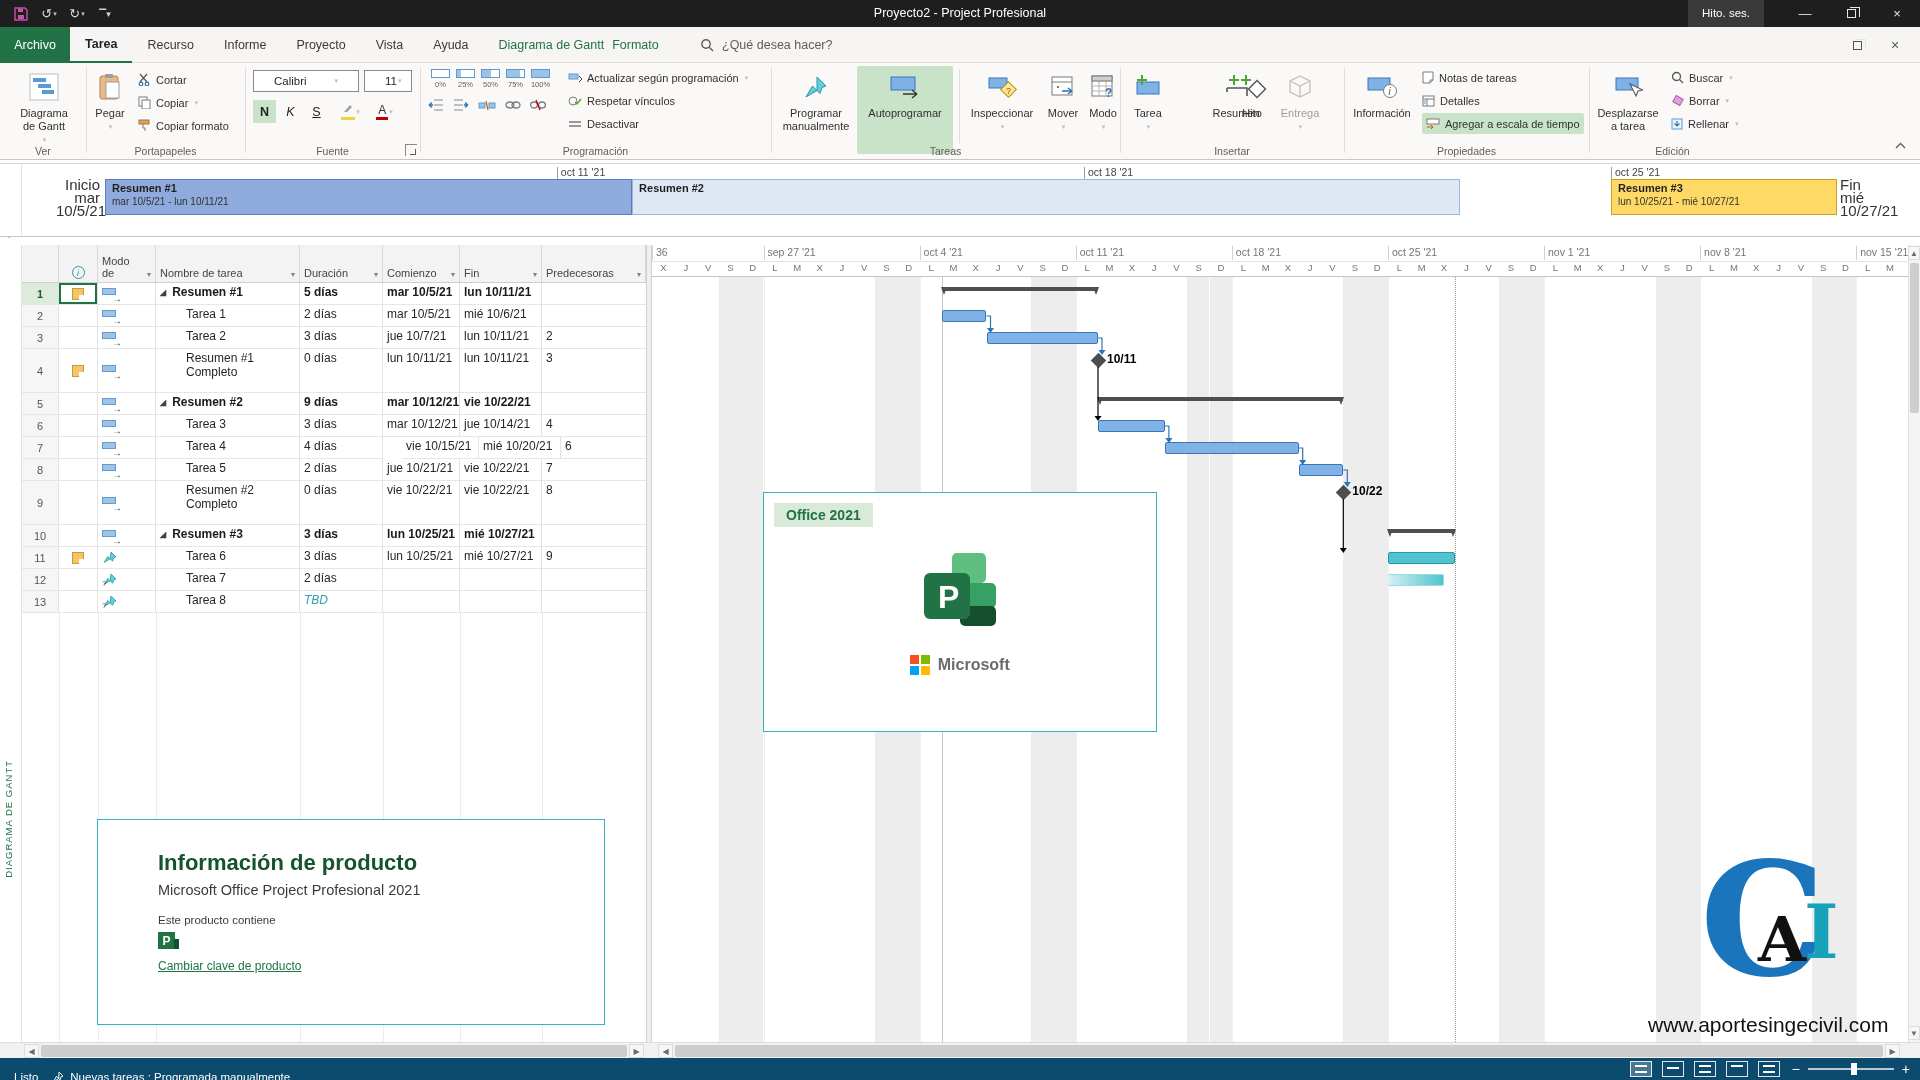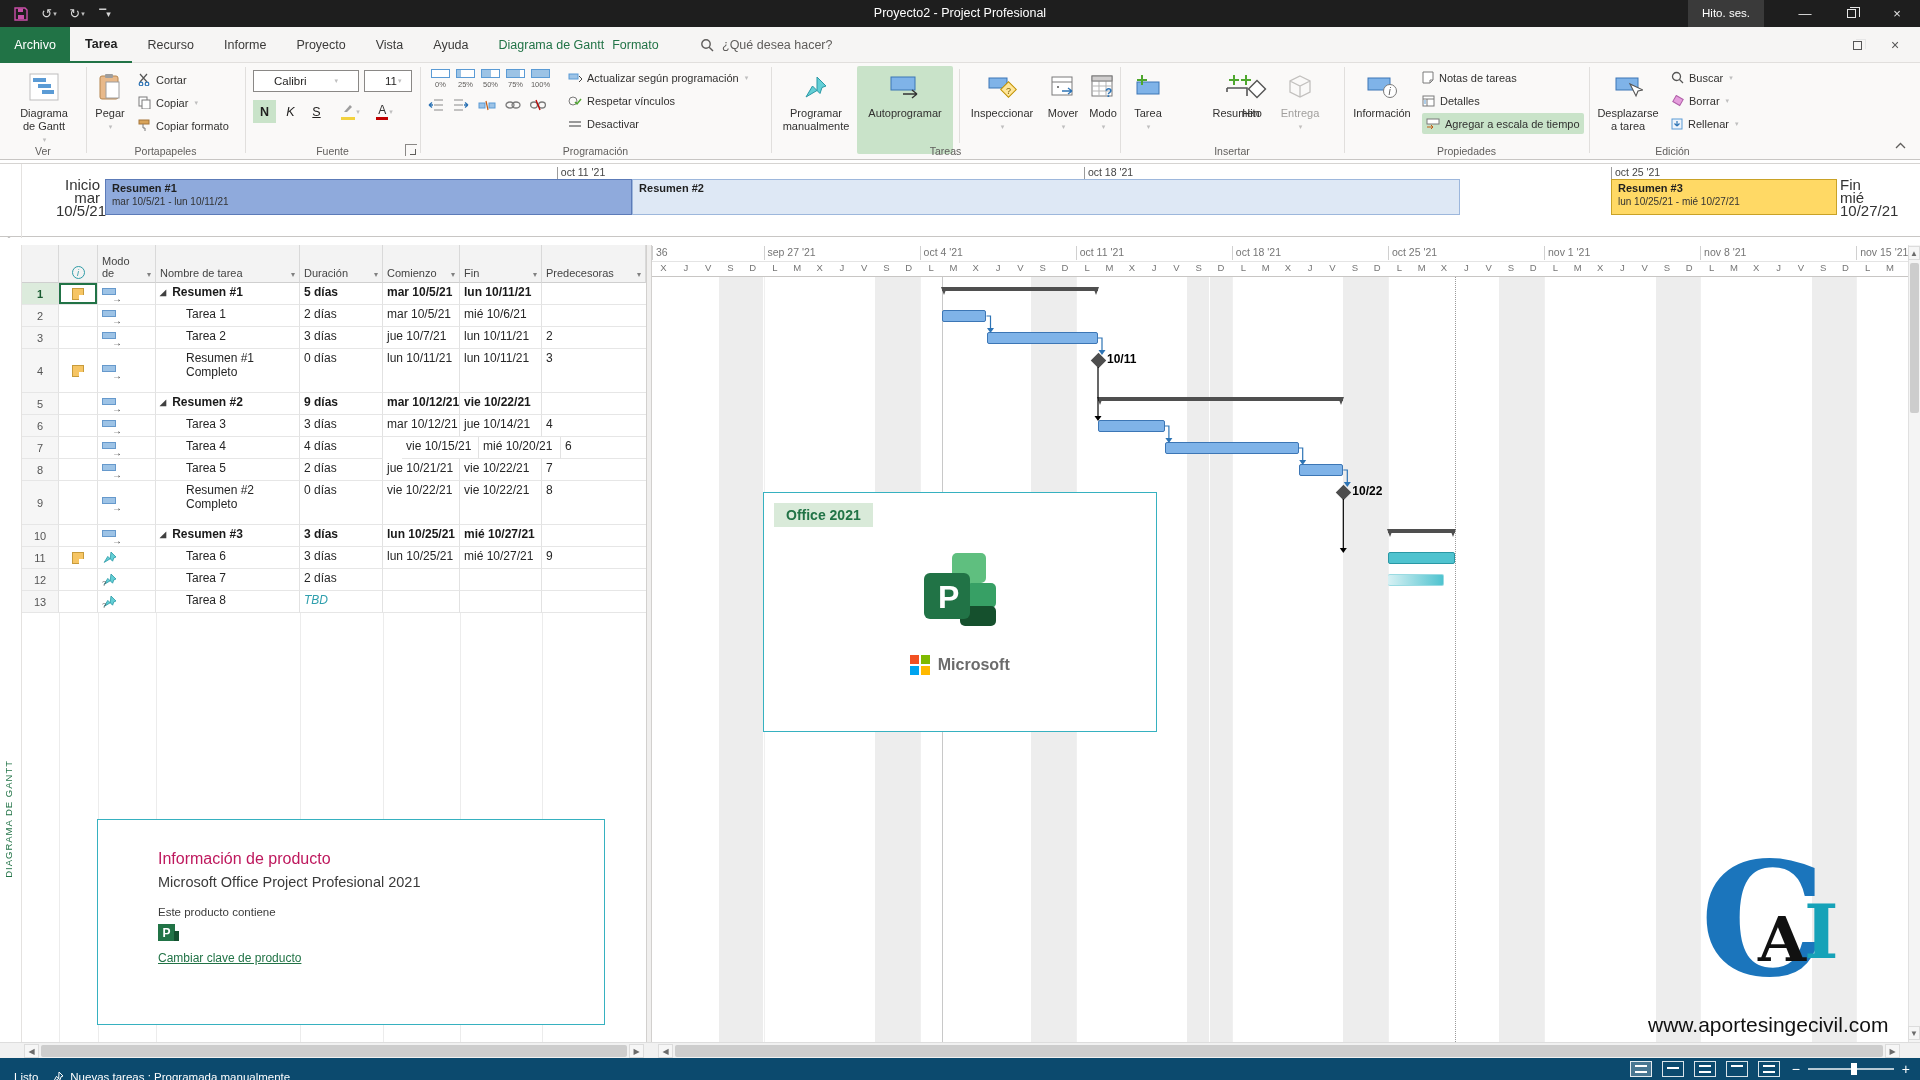--- a/index.html
+++ b/index.html
@@ -121,21 +121,21 @@
   #zoom-track{width:86px;height:2px;background:rgba(255,255,255,.7);position:relative;}
   #zoom-thumb{position:absolute;left:50%;top:-5px;width:6px;height:12px;background:#fff;}
 
   
   #office-dlg{position:absolute;left:763px;top:492px;width:394px;height:240px;background:#fff;border:1px solid #36b1c0;}
   #office-badge{position:absolute;left:10px;top:10px;background:#d9ead9;color:#217346;font-weight:bold;font-size:14px;padding:4px 12px;}
   #office-center{position:absolute;left:0;top:58px;width:100%;display:flex;flex-direction:column;align-items:center;gap:26px;}
   #ms-row{display:flex;align-items:center;gap:8px;color:#6b6b6b;font-weight:bold;font-size:16px;}
   .msq{display:grid;grid-template-columns:9px 9px;grid-template-rows:9px 9px;gap:1.5px;}
   #product-dlg{position:absolute;left:97px;top:819px;width:508px;height:206px;background:#fff;border:1px solid #36b1c0;padding:30px 0 0 60px;}
-  #pd-title{color:#be185d;font-size:16px;font-weight:400;}
+  #pd-title{color:#14532d;font-size:22px;font-weight:700;}
   #pd-status{color:#3b3b3b;font-size:19px;margin-top:24px;}
   #pd-product{color:#3b3b3b;font-size:14.5px;margin-top:6px;}
   #pd-contains{color:#3b3b3b;font-size:11.5px;margin-top:16px;}
   #pd-picon{margin-top:6px;width:17px;height:17px;background:#217346;color:#fff;font-size:12px;font-weight:bold;display:flex;align-items:center;justify-content:center;position:relative;}
   #pd-picon::after{content:"";position:absolute;right:-4px;bottom:0;width:5px;height:10px;background:#14502f;}
   #pd-link{display:inline-block;margin-top:10px;color:#217346;font-size:12px;text-decoration:underline;}
 
   
   #wm{position:absolute;left:1640px;top:855px;width:270px;height:190px;pointer-events:none;}
   #wm-c{position:absolute;left:60px;top:-28px;font-family:"DejaVu Serif",serif;font-size:158px;font-weight:bold;color:#1b75bc;}

